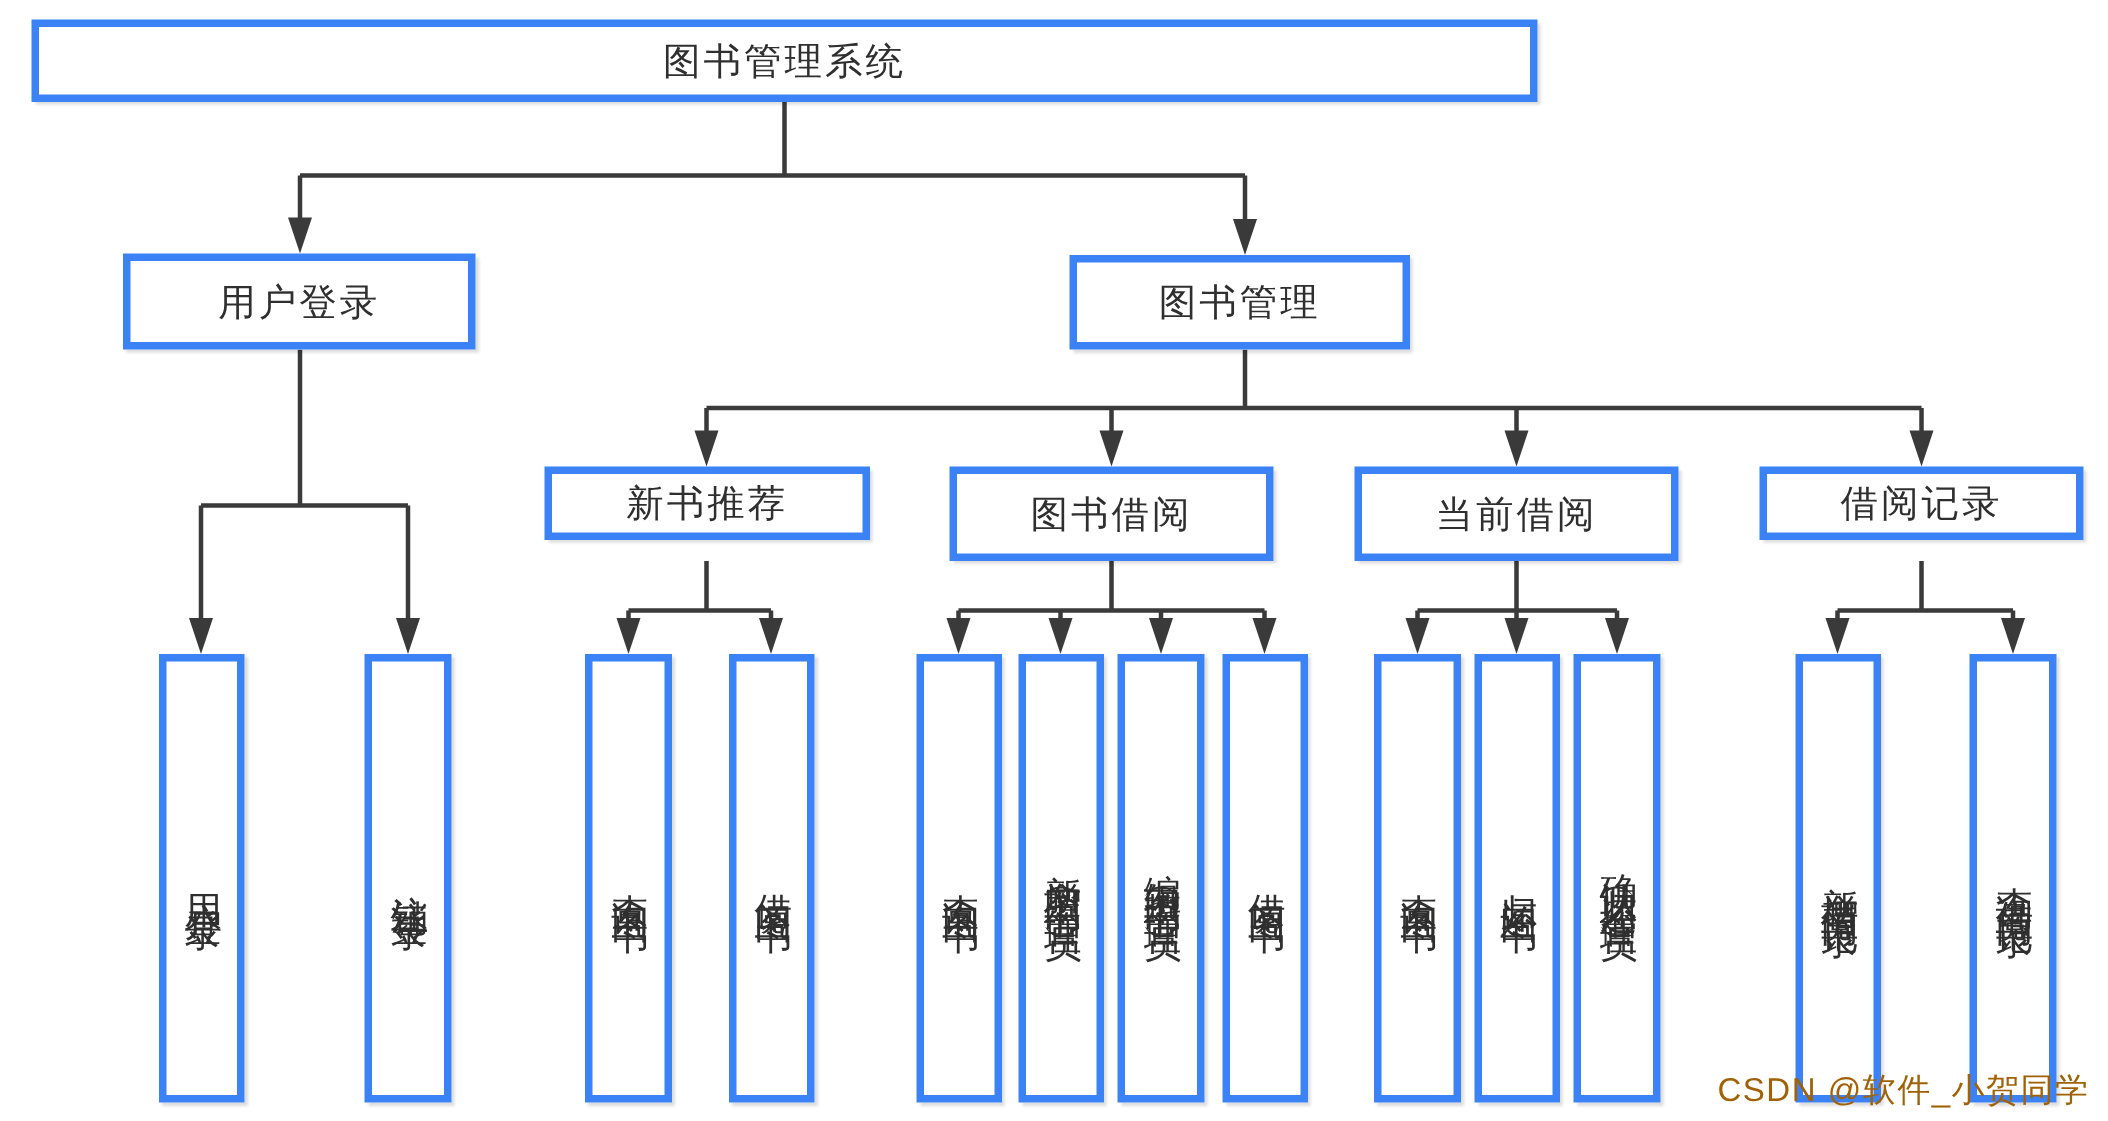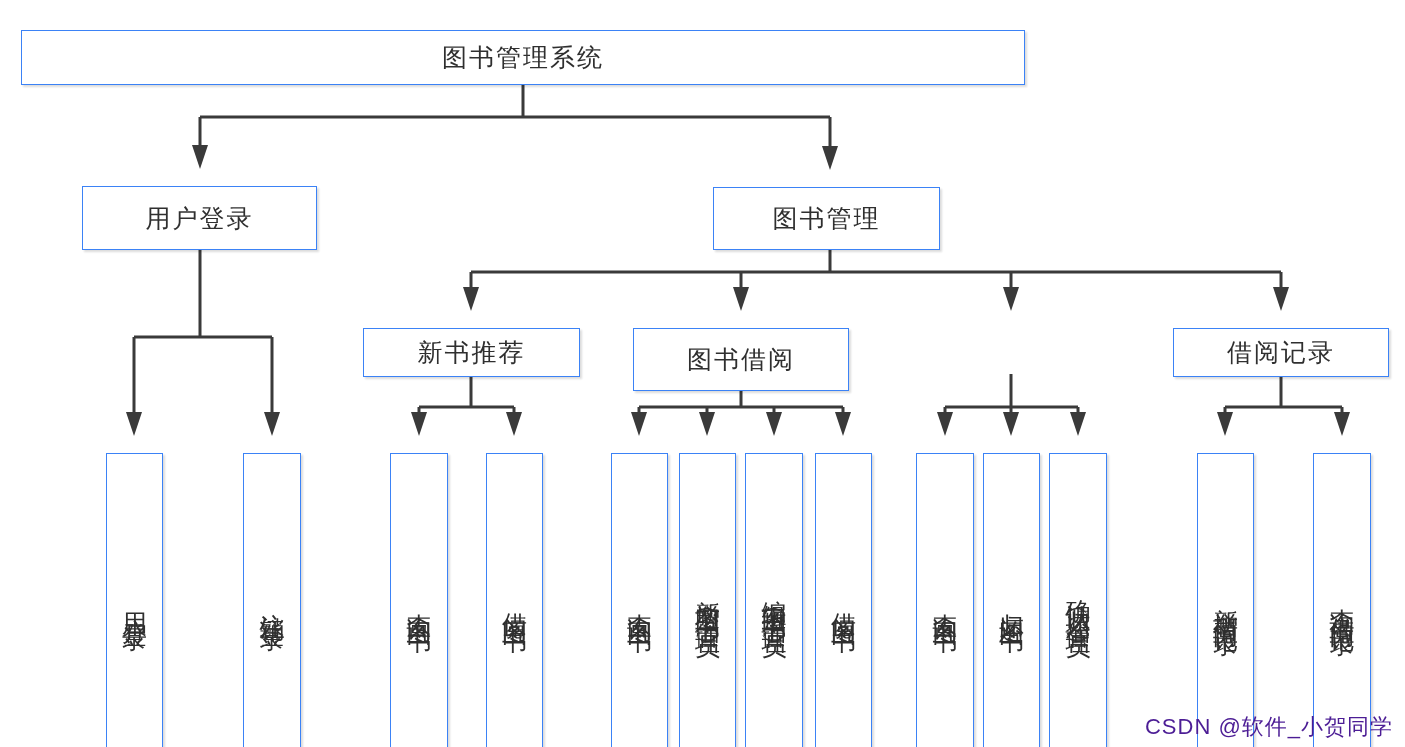--- a/index.html
+++ b/index.html
@@ -8,43 +8,42 @@
     width: 1405px;
     height: 747px;
     background: #ffffff;
     font-family: "Liberation Sans", "DejaVu Sans", sans-serif;
     overflow: hidden;
   }
   #wires { position: absolute; left: 0; top: 0; }
   .node {
     position: absolute;
     box-sizing: border-box;
-    border: 1px solid #3b82f6;
+    border: 5px solid #3b82f6;
     background: #ffffff;
     display: flex;
     align-items: center;
     justify-content: center;
     color: #2f2f2f;
     font-size: 25px;
     letter-spacing: 2px;
     box-shadow: 2px 2px 2px rgba(0,0,0,0.14);
-    margin-top: 17px;
   }
   .leaf span {
     writing-mode: vertical-rl;
     text-orientation: mixed;
     letter-spacing: 5px;
     line-height: 1;
     white-space: nowrap;
   }
   .watermark {
     position: absolute;
     right: 12px;
     bottom: 5px;
-    color: #4c1d95;
+    color: #a16207;
     font-size: 22px;
     letter-spacing: 1px;
     white-space: nowrap;
   }
 </style>
 </head>
 <body>
 
 <div id="stage">
 
@@ -98,20 +97,23 @@
   <div class="node" style="left:713px; top:170px; width:227px; height:63px;">
     <span>图书管理</span>
   </div>
 
   <div class="node" style="left:363px; top:311px; width:217px; height:49px;">
     <span>新书推荐</span>
   </div>
   <div class="node" style="left:633px; top:311px; width:216px; height:63px;">
     <span>图书借阅</span>
   </div>
+  <div class="node" style="left:903px; top:311px; width:216px; height:63px;">
+    <span>当前借阅</span>
+  </div>
   <div class="node" style="left:1173px; top:311px; width:216px; height:49px;">
     <span>借阅记录</span>
   </div>
 
   <div class="node leaf" style="left:106px; top:436px; width:57px; height:299px;">
     <span>用户登录</span>
   </div>
   <div class="node leaf" style="left:243px; top:436px; width:58px; height:299px;">
     <span>注销登录</span>
   </div>

